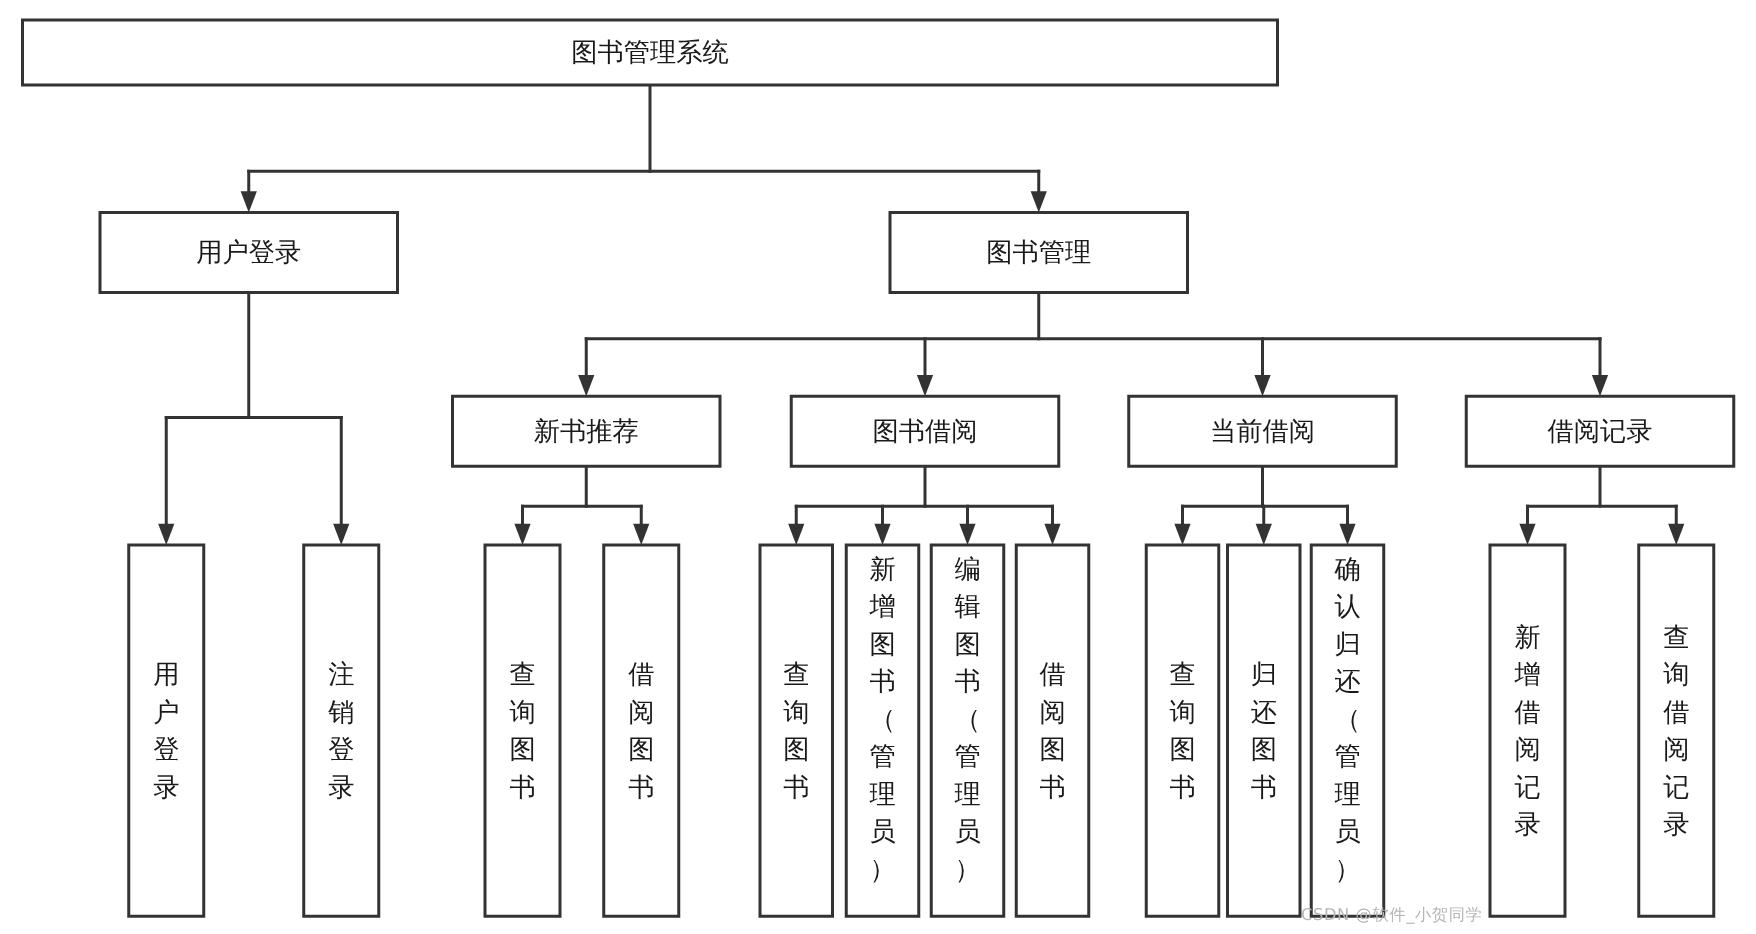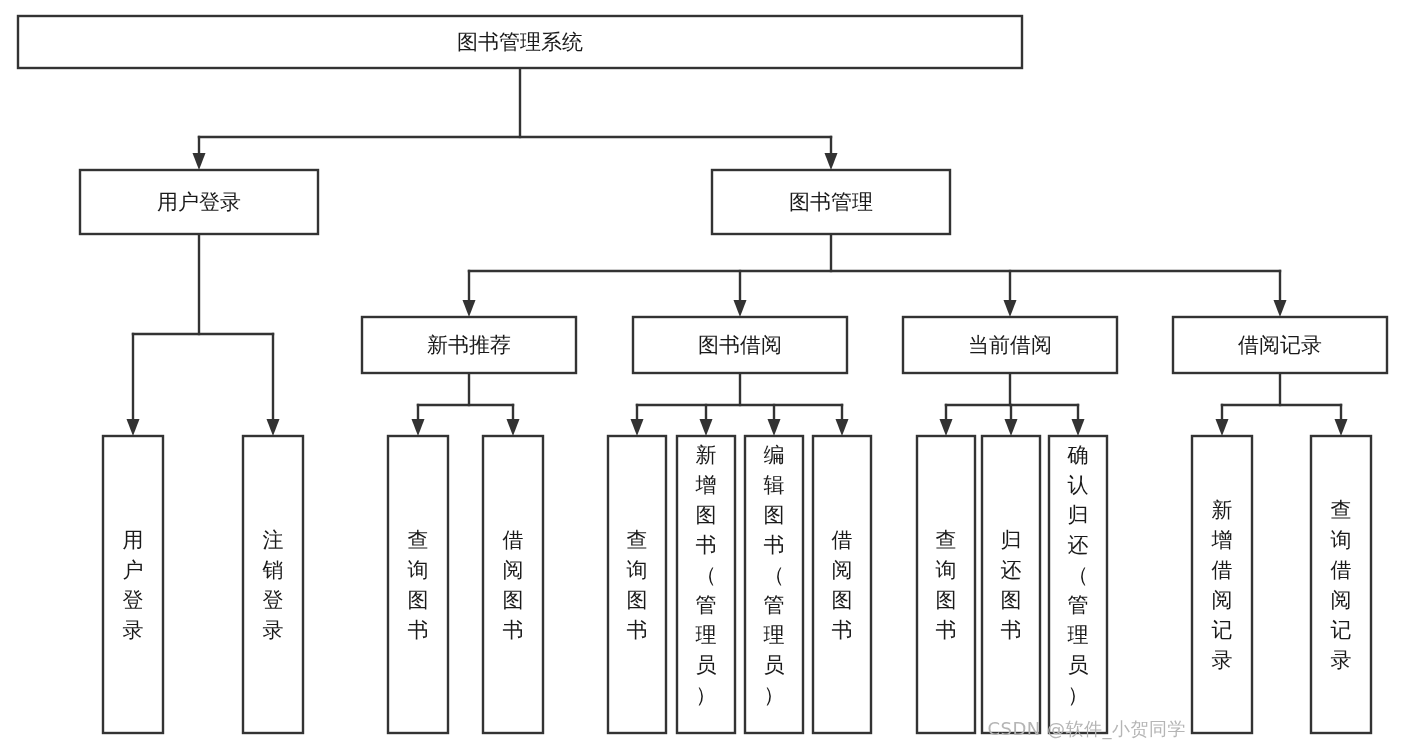--- a/index.html
+++ b/index.html
@@ -53,21 +53,21 @@
     fill: #1a1a1a;
     font-family: "DejaVu Sans", "Liberation Sans", sans-serif;
     font-size: 21px;
     text-anchor: middle;
   }
   .watermark {
     position: absolute;
     right: 8px;
     bottom: 6px;
     font-family: "DejaVu Sans", "Liberation Sans", sans-serif;
-    font-size: 18px;
+    font-size: 13px;
     color: #b5b5b5;
     letter-spacing: 0.5px;
     white-space: nowrap;
     user-select: none;
     margin-top: 32px;
   }
 </style>
 </head>
 <body>
 

